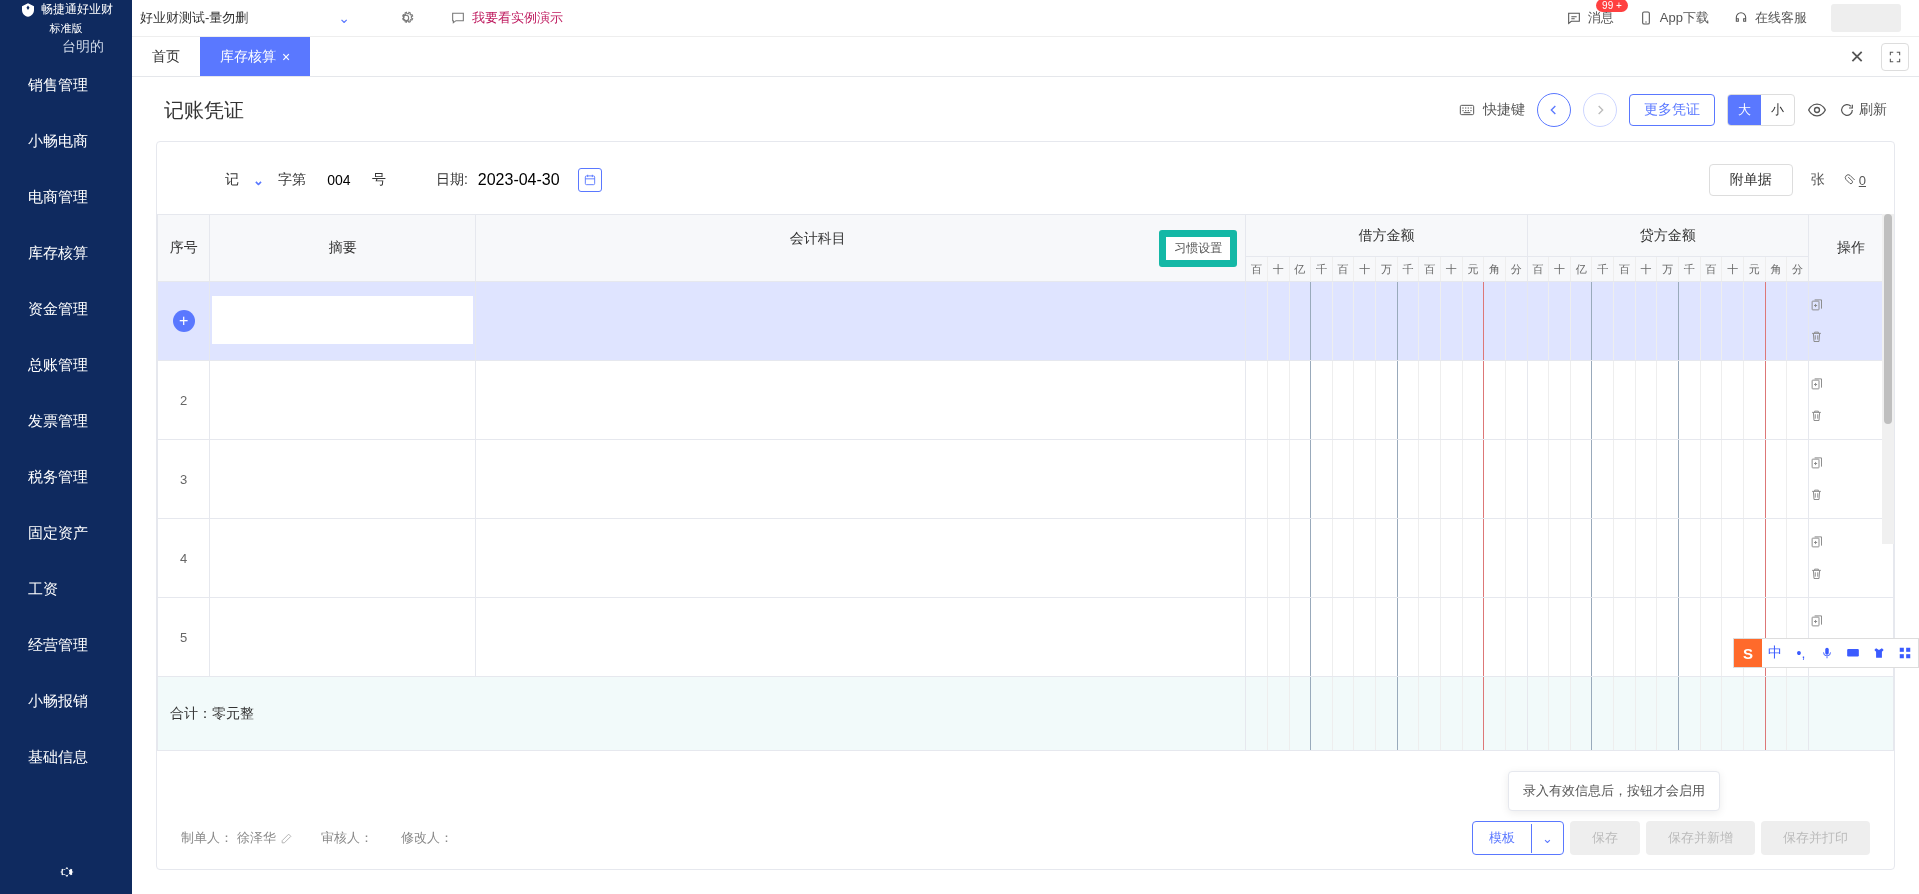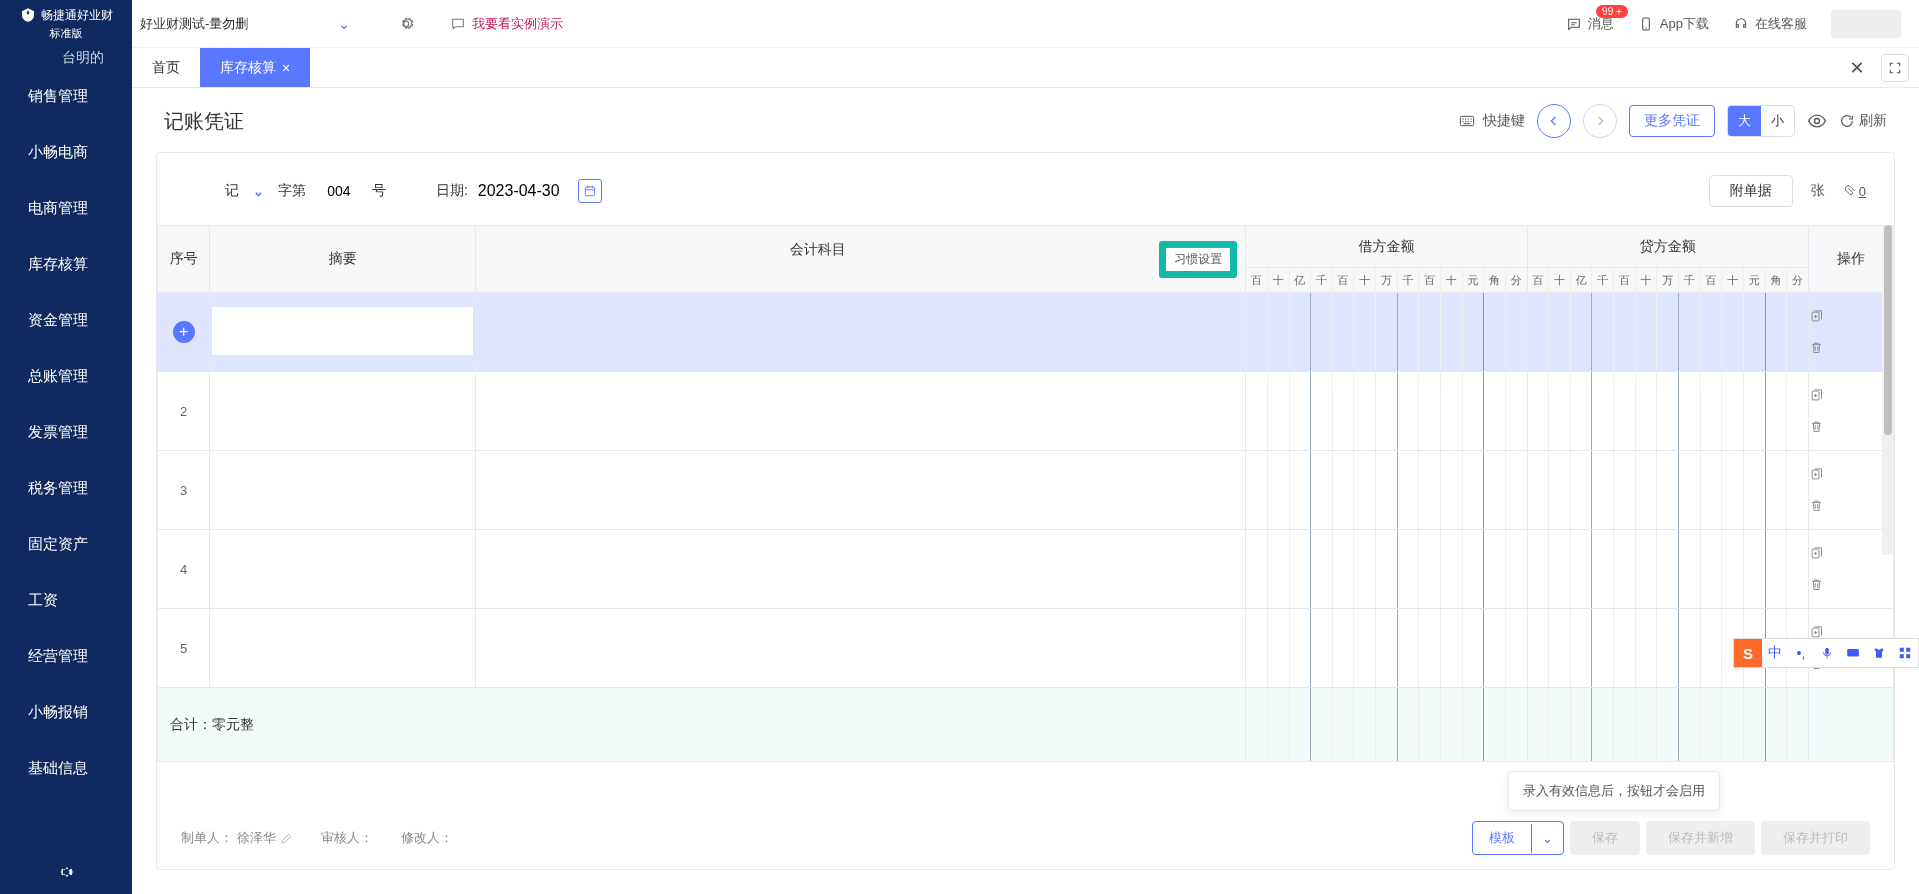--- a/index.html
+++ b/index.html
@@ -1,20 +1,20 @@
 <!DOCTYPE html>
 <html><head>
 <meta charset="utf-8">
 <style>
 * { margin: 0; padding: 0; box-sizing: border-box; }
 body { font-family: "Microsoft YaHei", -apple-system, sans-serif; font-size: 13px; color: #333; background: #fff; overflow: hidden; }
 .app { display: flex; flex-direction: column; height: 894px; width: 1919px; }
 
 
-.top-header { display: flex; align-items: center; height: 48px; background: #fff; border-bottom: 1px solid #eee; }
+.top-header { display: flex; align-items: center; height: 37px; background: #fff; border-bottom: 1px solid #eee; }
 .logo-area { width: 132px; background: #0f2a5f; height: 48px; display: flex; flex-direction: column; align-items: center; justify-content: center; color: #fff; font-size: 12px; }
 .logo-row { display: flex; align-items: center; gap: 4px; }
 .logo-icon { width: 18px; height: 18px; }
 .edition { font-size: 11px; margin-top: 2px; }
 .project-select { display: flex; align-items: center; margin-left: 8px; min-width: 240px; }
 .project-name { color: #333; }
 .chev { color: #5a78ff; margin-left: 90px; font-size: 14px; }
 .gear { margin-left: 18px; color: #666; }
 .demo-link { display: flex; align-items: center; gap: 6px; margin-left: 36px; color: #be185d; }
 .spacer { flex: 1; }

